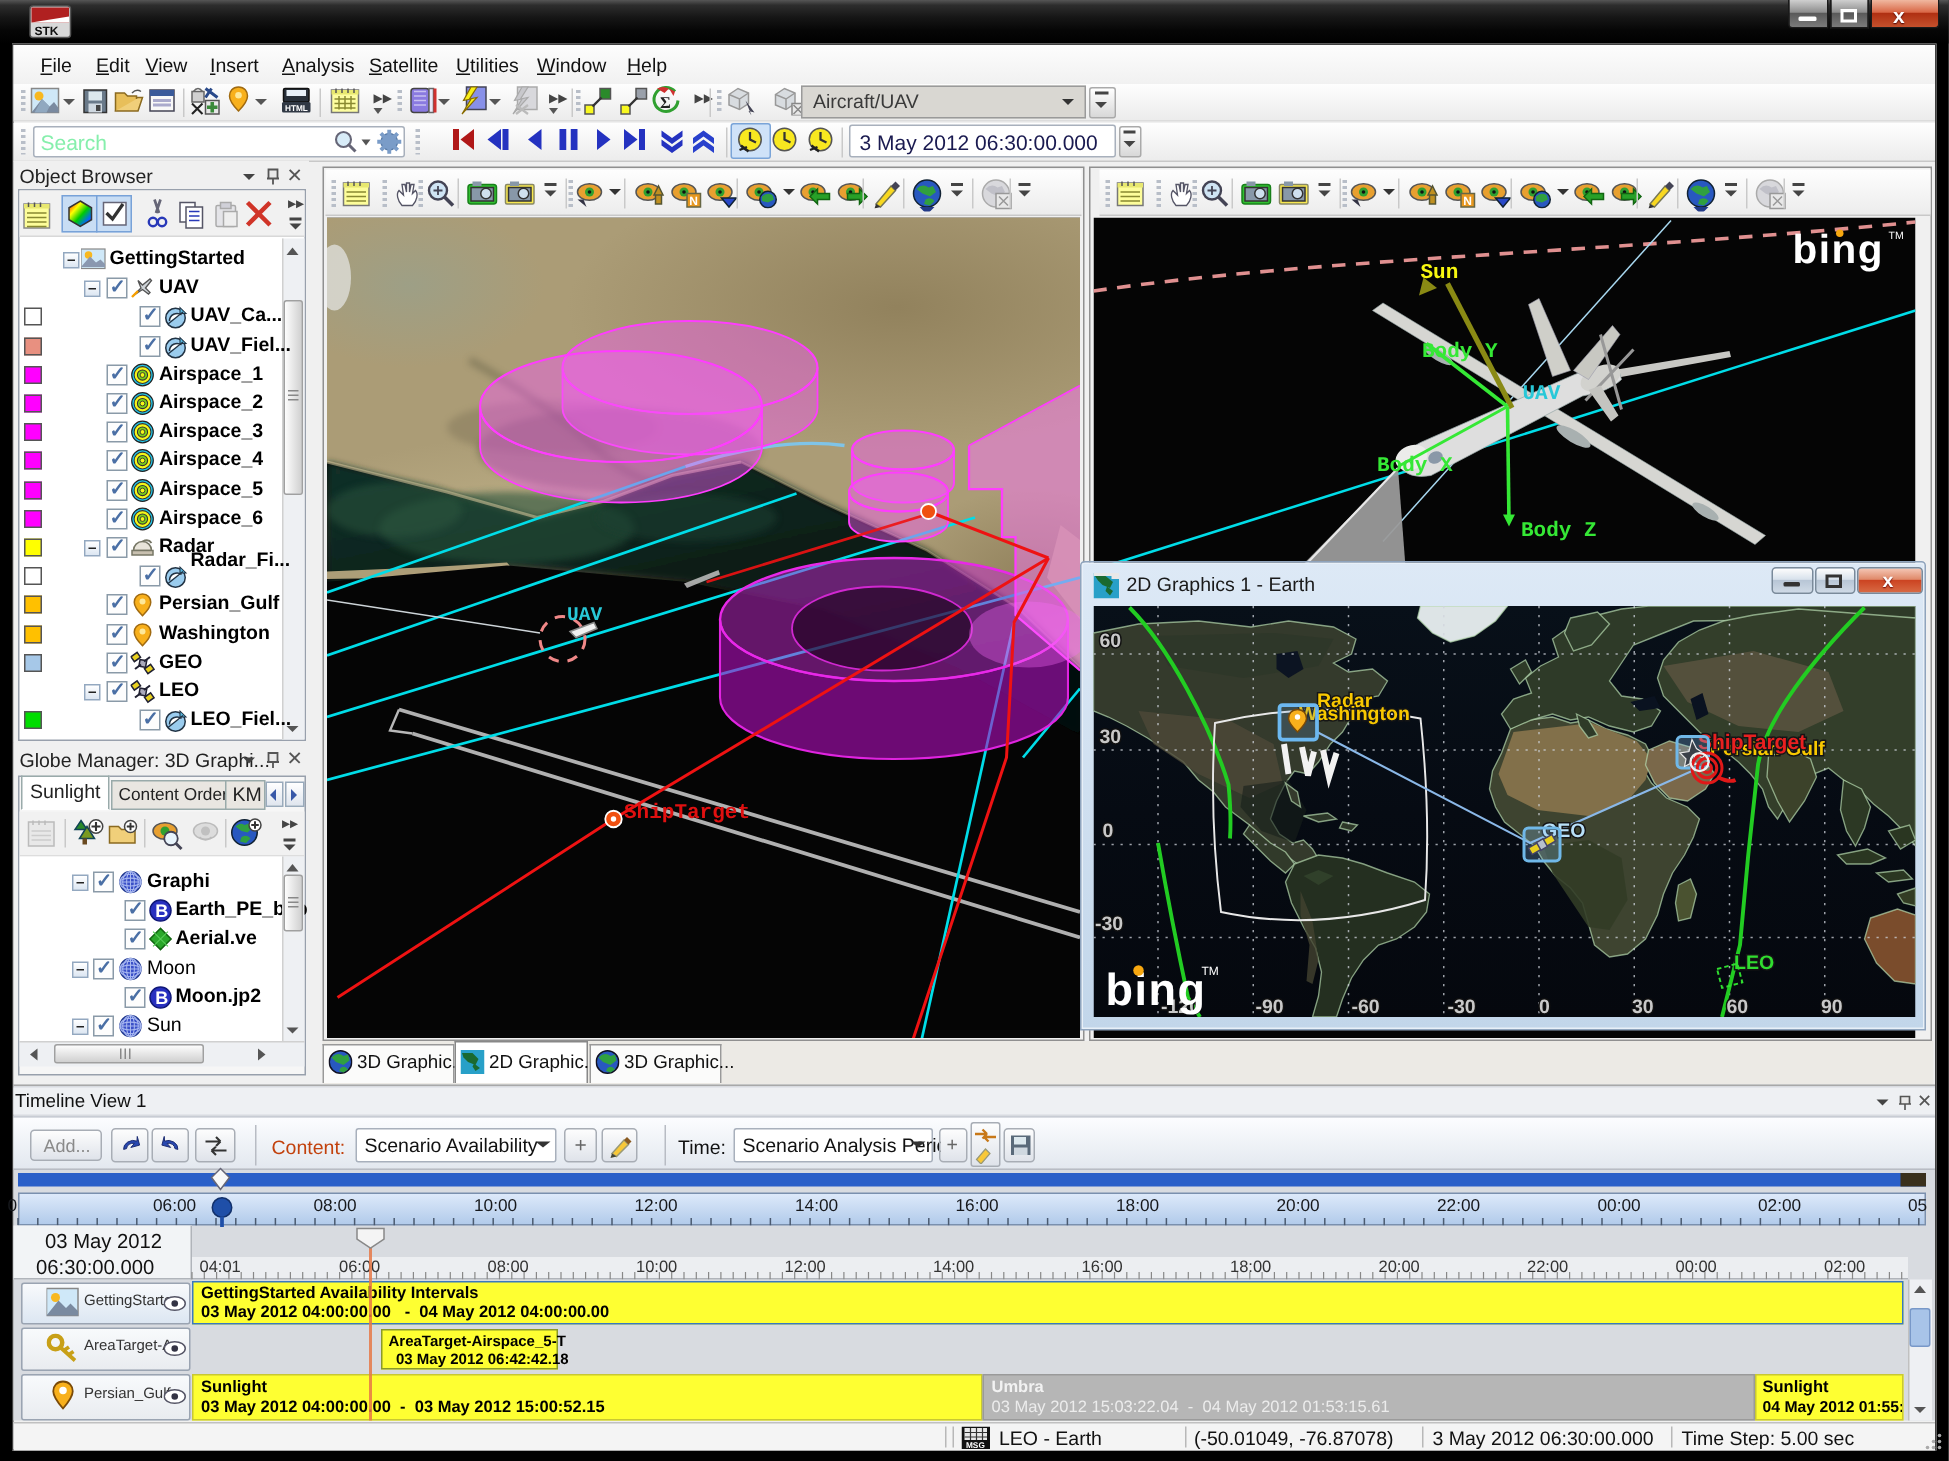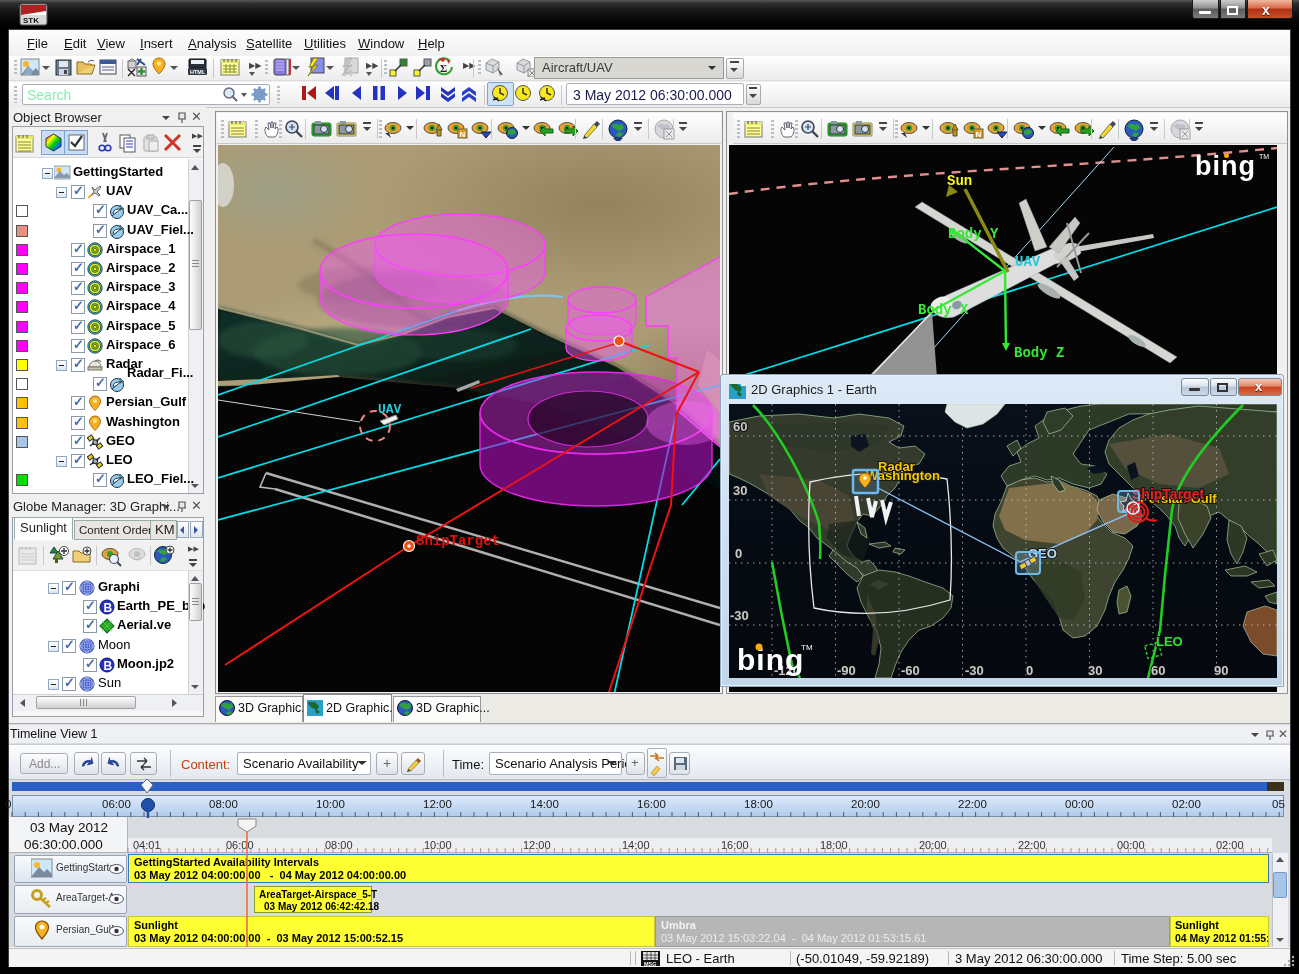--- a/index.html
+++ b/index.html
@@ -1448,21 +1448,21 @@
 <svg class="abs" style="left:641px;top:951px" width="19" height="15" viewBox="0 0 19 15">
       <rect width="19" height="15" fill="#111"></rect>
       <rect x="2" y="1" width="15" height="8" fill="#e8e8e8"></rect>
       <path d="M2,4 L17,4 M2,7 L17,7 M6,1 L6,9 M10,1 L10,9 M14,1 L14,9" stroke="#333" stroke-width="0.8"></path>
       <text x="3" y="14.5" font-size="5.5" fill="#fff" font-family="Liberation Sans" font-weight="bold">MSG</text>
     </svg>
 <div class="abs" style="left:630px;top:951px;width:1px;height:14px;background:#b8b8b8"></div>
 <div class="abs" style="left:635px;top:951px;width:1px;height:14px;background:#b8b8b8"></div>
 <div class="abs" style="left:666px;top:951px;font-size:13px;color:#111">LEO - Earth</div>
 <div class="abs" style="left:790px;top:951px;width:1px;height:14px;background:#b8b8b8"></div>
-<div class="abs" style="left:796px;top:951px;font-size:13px;color:#111">(-50.01049, -59.92189)</div>
+<div class="abs" style="left:796px;top:951px;font-size:13px;color:#111">(-50.01049, -76.87078)</div>
 <div class="abs" style="left:948px;top:951px;width:1px;height:14px;background:#b8b8b8"></div>
 <div class="abs" style="left:955px;top:951px;font-size:13px;color:#111">3 May 2012 06:30:00.000</div>
 <div class="abs" style="left:1114px;top:951px;width:1px;height:14px;background:#b8b8b8"></div>
 <div class="abs" style="left:1121px;top:951px;font-size:13px;color:#111">Time Step: 5.00 sec</div>
 <svg class="abs" style="left:1283px;top:955px" width="12" height="12" viewBox="0 0 12 12">
       <g fill="#aaa">
         <circle cx="10" cy="2" r="1.2"></circle>
         <circle cx="6" cy="6" r="1.2"></circle>
         <circle cx="10" cy="6" r="1.2"></circle>
         <circle cx="2" cy="10" r="1.2"></circle>

